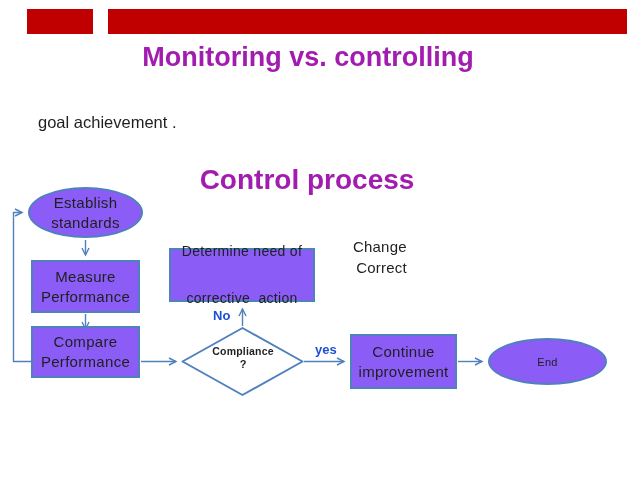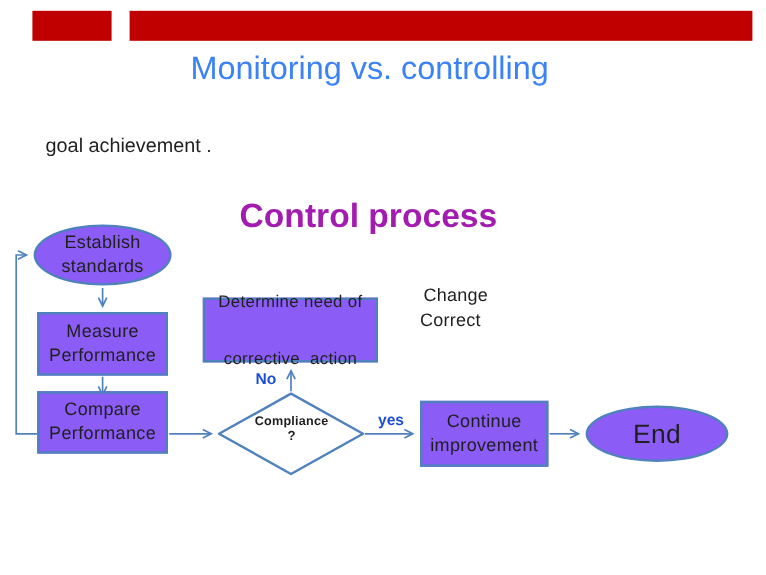--- a/index.html
+++ b/index.html
@@ -6,21 +6,21 @@
   body {
     width:638px; height:479px; position:relative; background:#ffffff;
     font-family:"Liberation Sans", sans-serif; overflow:hidden; color:#1f1f1f;
   }
   .accent-bar { position:absolute; top:9px; height:25px; background:#c00000; z-index:2; }
   .bar-left  { left:27px;  width:66px; }
   .bar-right { left:108px; width:519px; }
 
   .slide-title {
     position:absolute; left:0; top:42px; width:616px; text-align:center;
-    font-size:27px; font-weight:normal; color:#3b82f6; white-space:nowrap; z-index:2;
+    font-size:27px; font-weight:bold; color:#a21caf; white-space:nowrap; z-index:2;
   }
   .definition {
     position:absolute; left:38px; top:110px; width:590px;
     font-size:16.5px; line-height:25px; color:#1f1f1f; z-index:2;
   }
   .definition .line { white-space:nowrap; }
   .definition .term { font-weight:bold; }
   .subtitle {
     position:absolute; left:0; top:164px; width:614px; text-align:center;
     font-size:28px; font-weight:bold; color:#a21caf; white-space:nowrap; z-index:2;
@@ -30,35 +30,35 @@
 
   .fc-shape {
     position:absolute; box-sizing:border-box; background:#8b5cf6;
     border:2px solid #4f81bd; z-index:2;
     display:flex; flex-direction:column; align-items:center; justify-content:center;
     text-align:center; color:#1f1f1f;
   }
   .fc-ellipse { border-radius:50%; }
   .node-line { white-space:pre; font-size:15px; line-height:20px; letter-spacing:.3px; }
   .node-line.small { font-size:14px; line-height:19px; }
-  .end-label { font-size:22px; letter-spacing:.3px; }
+  .end-label { font-size:11px; letter-spacing:.3px; }
 
   .diamond-text {
     position:absolute; left:183px; top:345px; width:120px; text-align:center;
     z-index:3; color:#1f1f1f;
   }
   .diamond-text .dl1 { font-size:10.5px; font-weight:bold; line-height:13px; letter-spacing:.2px; }
   .diamond-text .dl2 { font-size:11px;  font-weight:bold; line-height:12px; }
 
   .edge-label { position:absolute; font-size:13px; font-weight:bold; color:#1d4ed8; z-index:3; }
   .label-no  { left:213px; top:308px; }
   .label-yes { left:315px; top:342px; }
 
   .annotations { position:absolute; left:350px; top:237px; z-index:2; color:#1f1f1f; }
-  .annotations .ann { font-size:15px; line-height:20.5px; letter-spacing:.2px; }
+  .annotations .ann { font-size:15px; line-height:20.5px; letter-spacing:.2px;text-align:right; }
   .annotations .ann.indent { padding-left:3px; }
 </style>
 </head>
 <body>
 
 <div class="accent-bar bar-left"></div>
 <div class="accent-bar bar-right"></div>
 
 <div class="slide-title">Monitoring vs. controlling</div>
 

